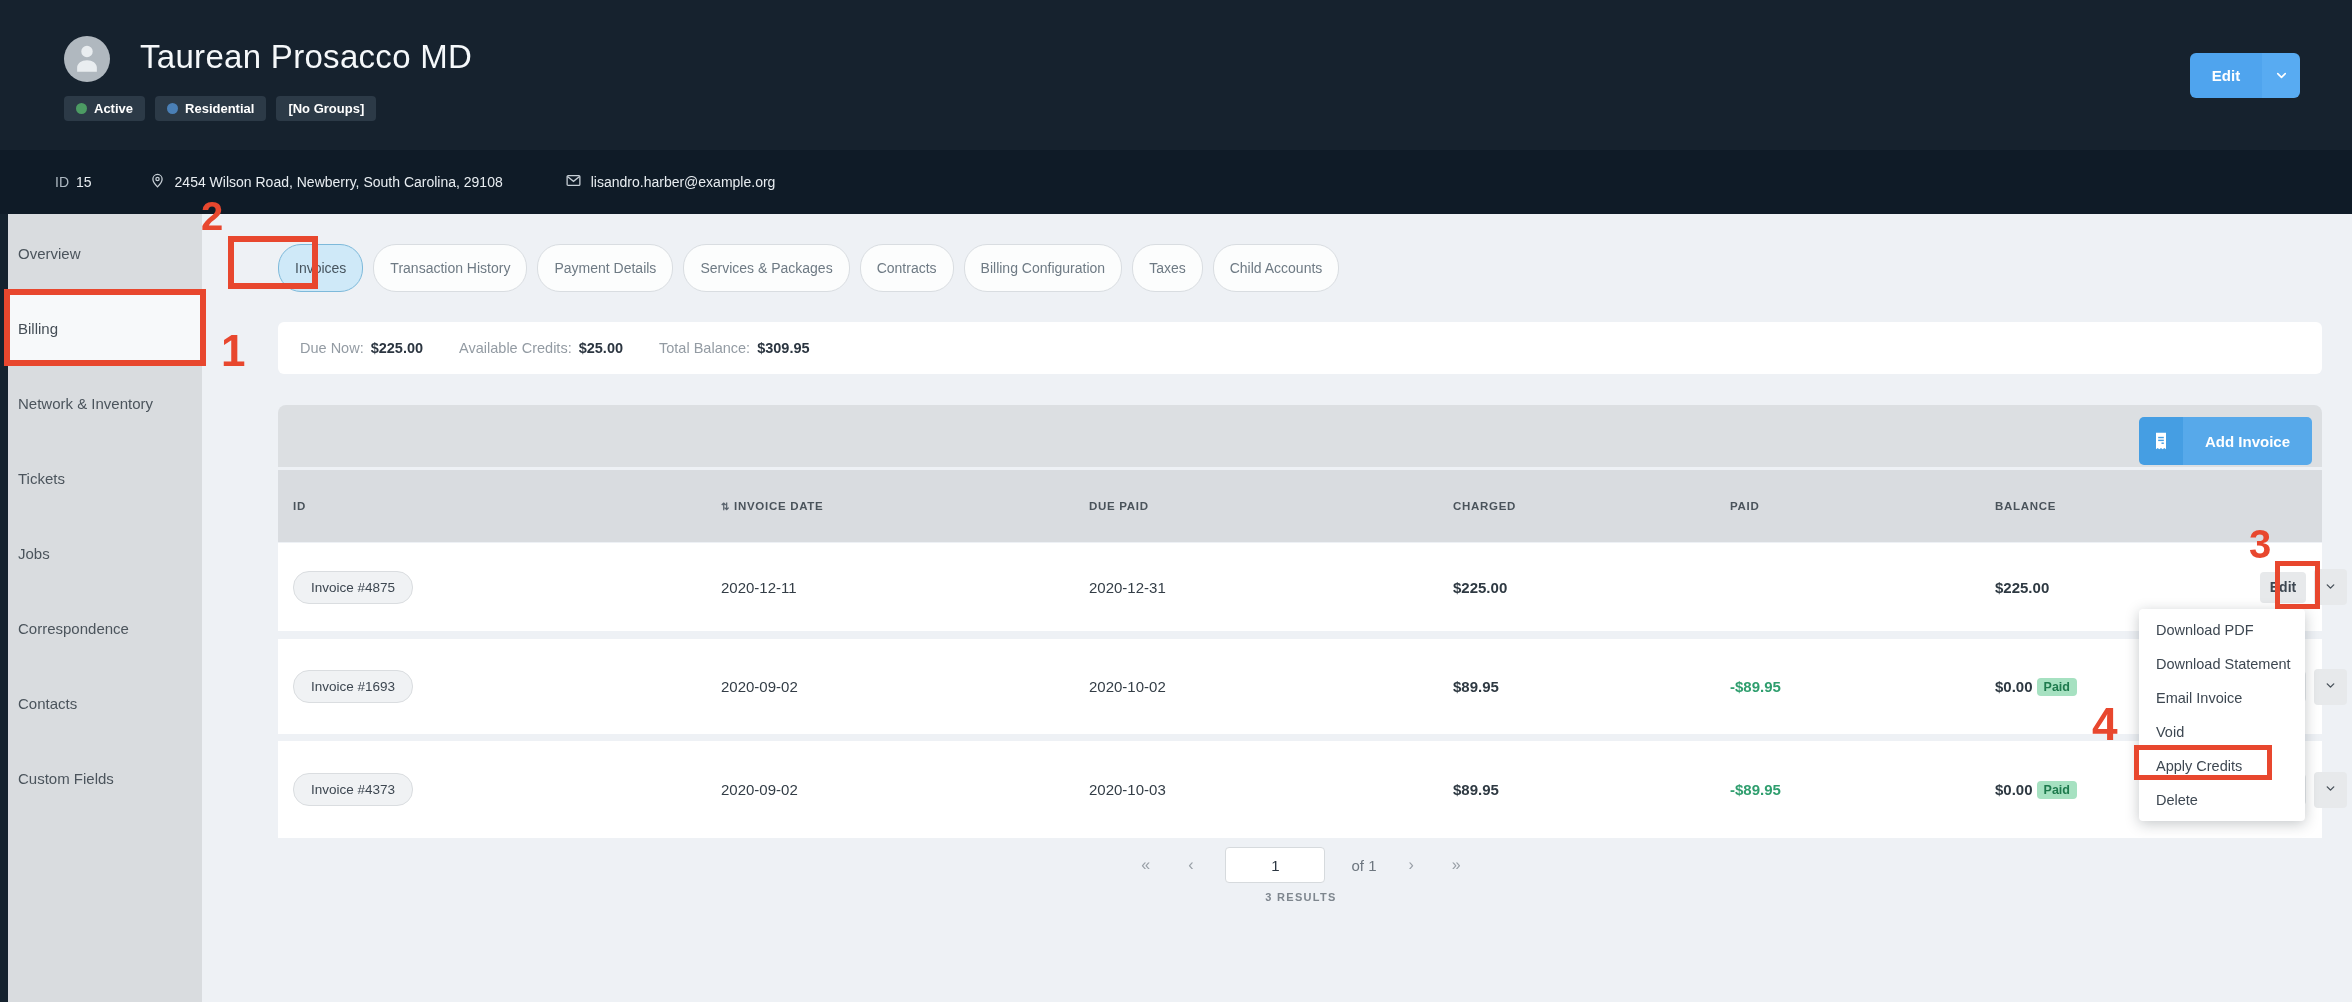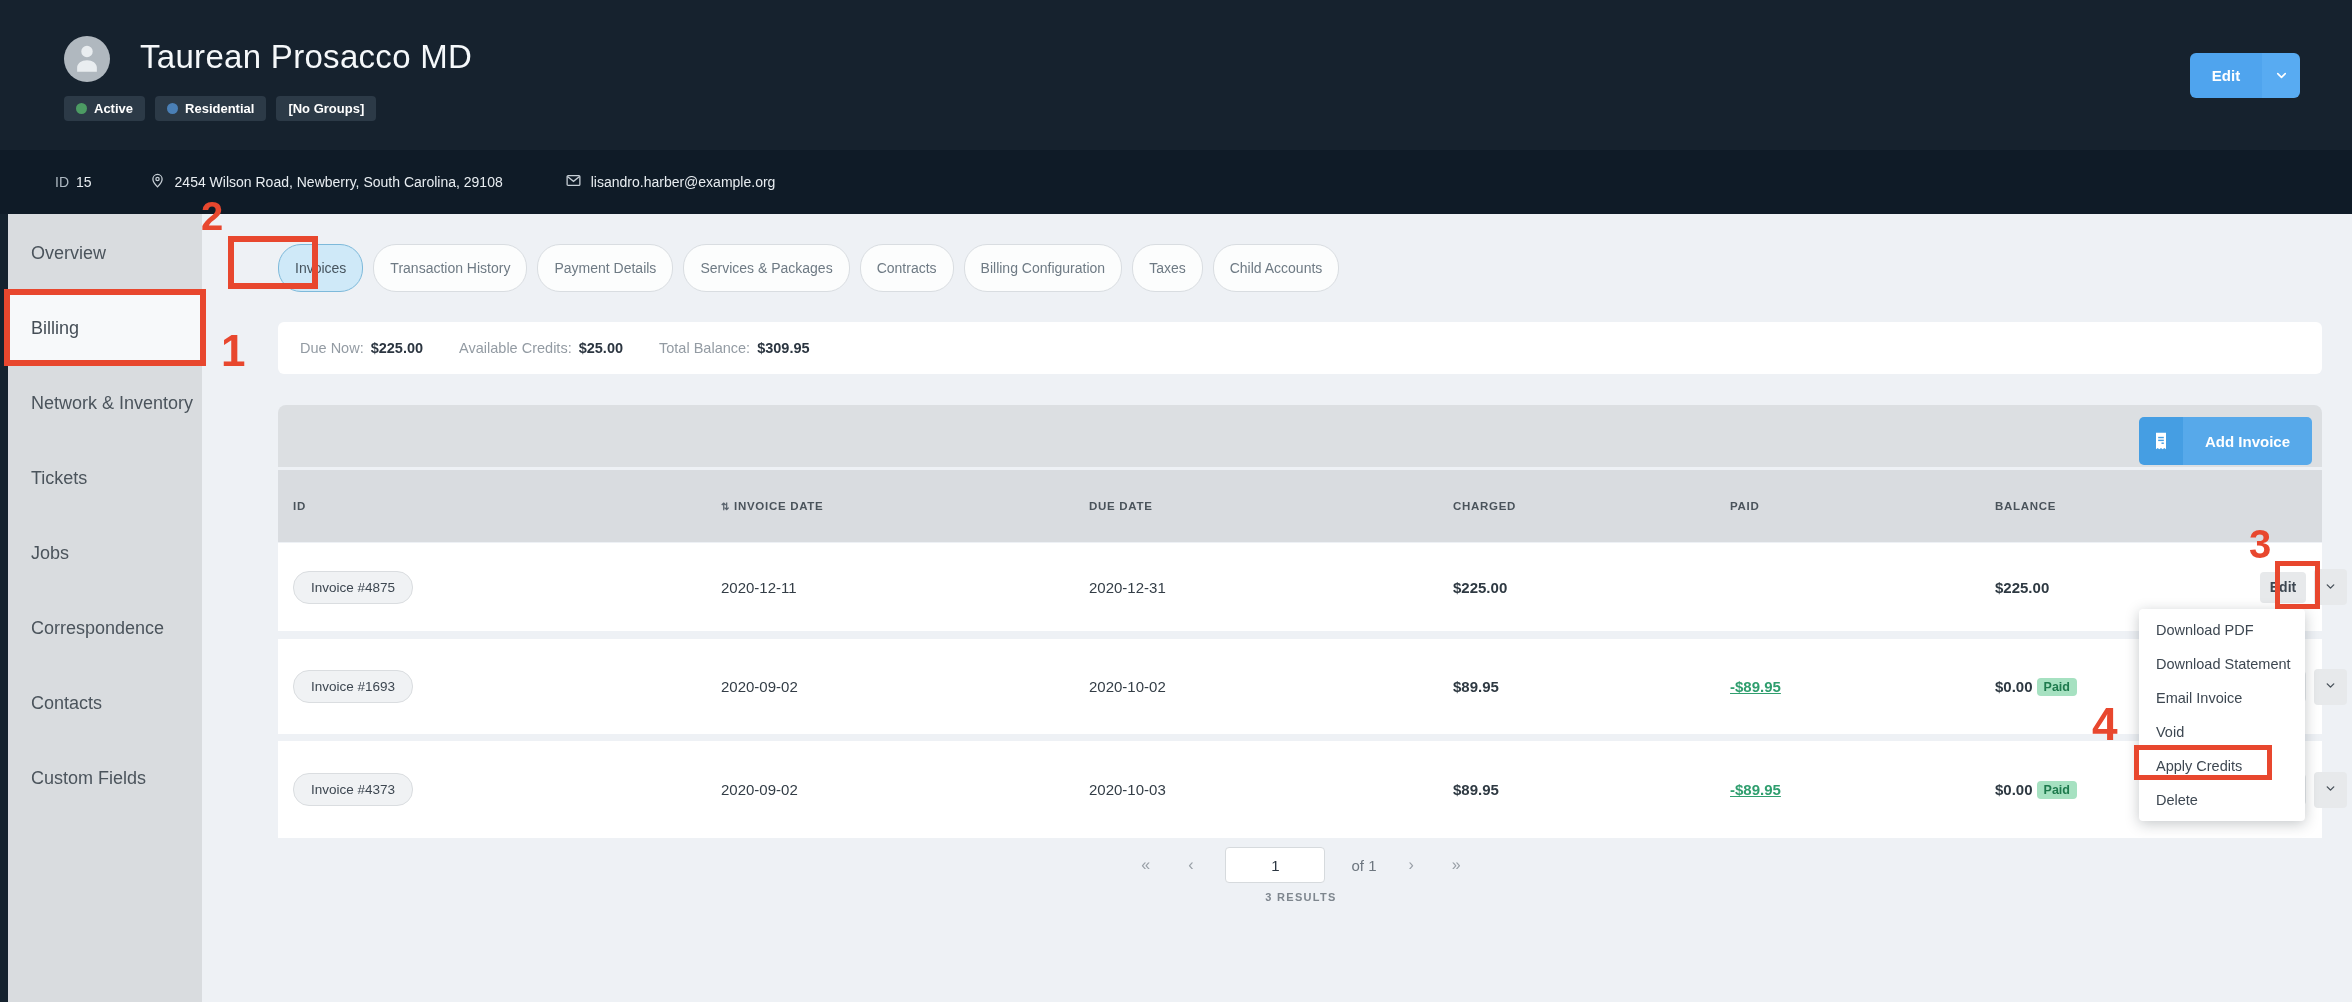--- a/index.html
+++ b/index.html
@@ -25,21 +25,21 @@
            display:flex;align-items:center;color:#e8edf1;font-size:14px;}
   .info-id{margin-left:55px;display:flex;gap:7px;}
   .info-id .lab{color:#aeb9c2;}
   .info-group{display:flex;align-items:center;gap:9px;}
   .g-addr{margin-left:57px;}
   .g-mail{margin-left:62px;}
 
   
   .rail{position:absolute;left:0;top:214px;width:8px;bottom:0;background:#15222e;}
   .sidebar{position:absolute;left:8px;top:214px;width:194px;bottom:0;background:#d9dcdf;}
-  .side-item{height:75px;display:flex;align-items:center;padding-left:23px;font-size:18px;color:#4b545c;cursor:pointer;}
+  .side-item{height:75px;display:flex;align-items:center;padding-left:10px;font-size:15px;color:#4b545c;cursor:pointer;}
   .side-item:first-child{margin-top:2px;}
   .side-item.active{background:#f7f9fa;color:#454e56;}
 
   
   .content{position:absolute;left:202px;top:214px;right:0;bottom:0;padding-left:48px;}
   .tabs{margin:30px 0 0 28px;display:flex;gap:10px;}
   .tab{height:46px;padding:0 16px;display:flex;align-items:center;border-radius:23px;
        background:#fcfdfd;border:1.5px solid #d9dde1;color:#6e7a84;font-size:14px;cursor:pointer;white-space:nowrap;}
   .tab.active{background:#cfe9f8;border-color:#7db9da;color:#47545e;}
 
@@ -61,21 +61,21 @@
   .th-id{padding-left:15px;}
   .th-sort{font-size:10px;color:#59636d;margin-right:4px;}
 
   .t-row{margin:1px 30px 0 28px;height:88px;background:#fff;font-size:15px;color:#333d46;}
   .t-row.r2{margin-top:8px;height:95px;}
   .t-row.r3{margin-top:7px;height:97px;}
   .c-id{padding-left:15px;}
   .pill{display:inline-flex;align-items:center;height:31px;padding:0 17px;background:#f0f2f4;
         border:1px solid #dadde0;border-radius:16px;font-size:13.5px;color:#3d4751;}
   .amt{font-weight:600;color:#2e3942;}
-  .paid-neg{font-weight:600;color:#2f9e6e;text-decoration:underline;}
+  .paid-neg{font-weight:600;color:#2f9e6e;}
   .balance-stack{display:flex;flex-direction:row;gap:4px;align-items:flex-start;}
   .badge-paid{background:#a6e1c1;color:#1e7a4d;font-size:12.5px;font-weight:700;padding:2px 7px;border-radius:4px;}
   .actions{justify-self:end;display:flex;gap:8px;padding-right:9px;align-items:center;}
   .btn-edit{width:46px;height:31px;background:#e7e9eb;border-radius:4px;display:flex;align-items:center;
             justify-content:center;font-size:14px;font-weight:700;color:#3d4751;cursor:pointer;}
   .btn-caret{width:33px;height:36px;background:#e7e9eb;border-radius:4px;display:flex;align-items:center;
              justify-content:center;color:#49525a;cursor:pointer;}
 
   .pager{margin-top:9px;display:flex;justify-content:center;align-items:center;gap:26px;
          font-size:16px;color:#99a0a7;}
@@ -214,21 +214,21 @@
               <rect x="12.6" y="13.8" width="2.8" height="1.7" fill="#459ee3"></rect>
             </svg>
         </span>
         <span class="lseg">Add Invoice</span>
       </div>
     </div>
 
     <div class="thead grid">
       <div class="th-id">ID</div>
       <div><span class="th-sort">⇅</span><span>INVOICE DATE</span></div>
-      <div>DUE DATE</div>
+      <div>DUE PAID</div>
       <div>CHARGED</div>
       <div>PAID</div>
       <div>BALANCE</div>
       <div></div>
     </div>
 
     <div class="t-row grid">
       <div class="c-id"><span class="pill">Invoice #4875</span></div>
       <div>2020-12-11</div>
       <div>2020-12-31</div>

